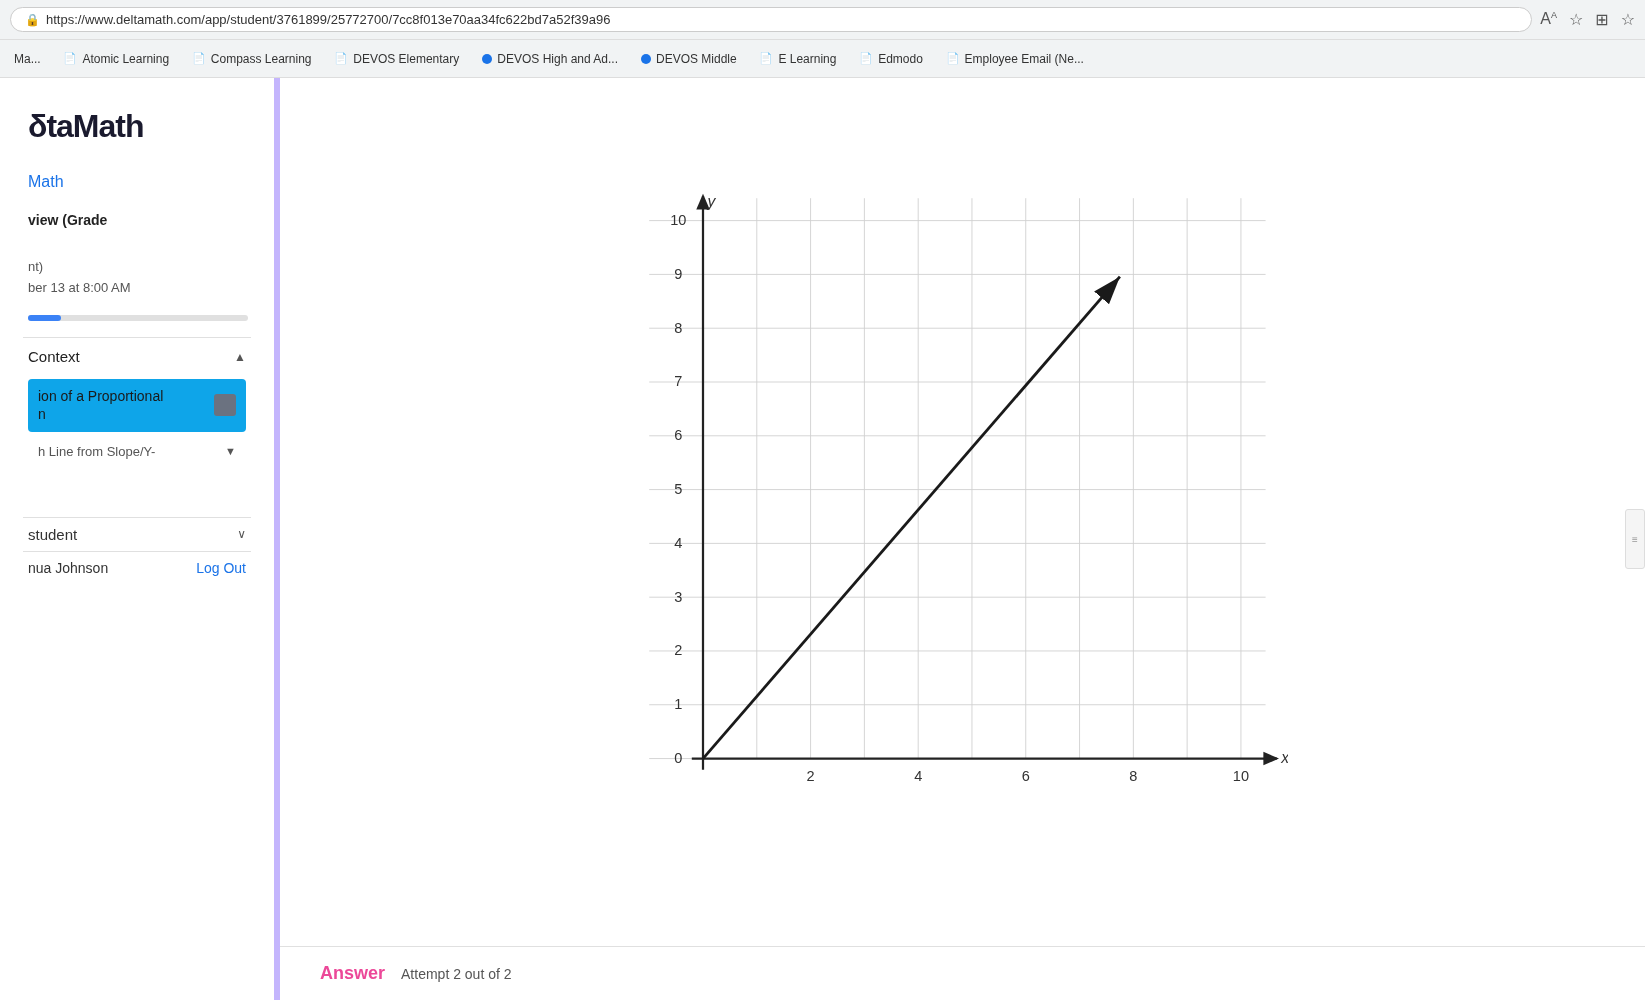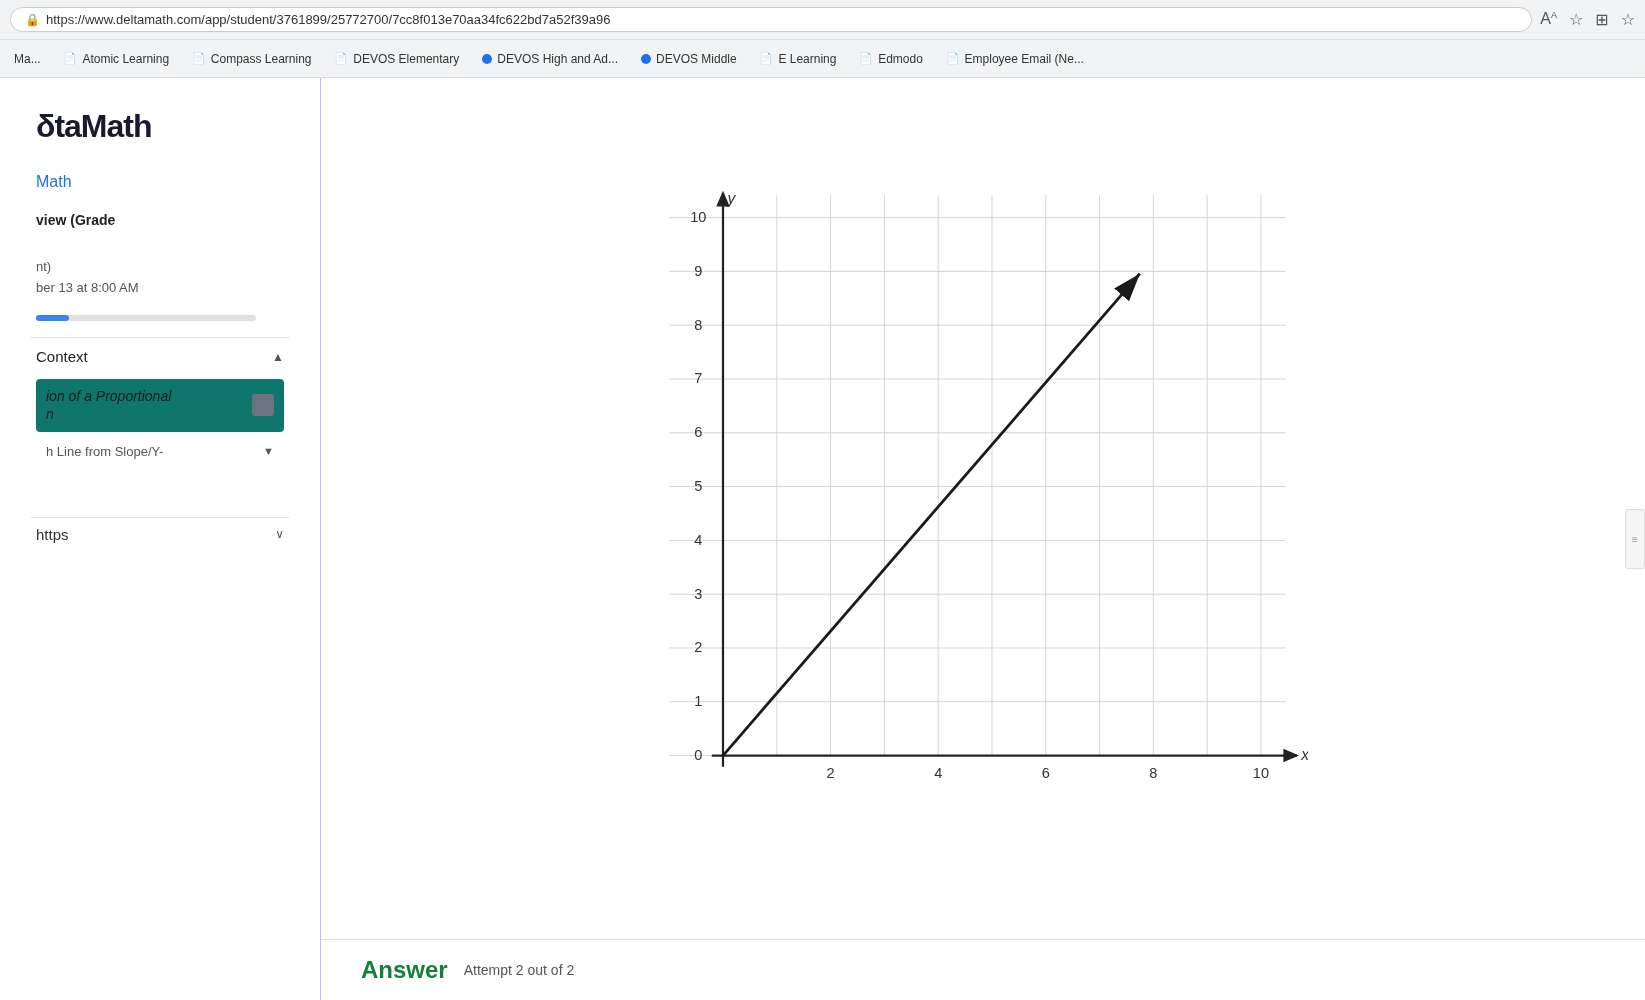--- a/index.html
+++ b/index.html
@@ -64,24 +64,24 @@
     .tab-dot-blue2 { width: 10px; height: 10px; border-radius: 50%; background: #1a73e8; }
 
     
     .main-layout {
       display: flex;
       height: calc(1000px - 78px);
     }
 
     
     .sidebar {
-      width: 321px;
+      width: 280px;
       background: #fff;
-      border-right: 1px solid #c4b5fd;
-      padding: 20px 16px;
+      border-right: 6px solid #c4b5fd;
+      padding: 20px 8px;
       flex-shrink: 0;
       overflow: hidden;
     }
     .sidebar-logo {
       font-size: 32px;
       font-weight: bold;
       color: #1a1a2e;
       padding: 10px 20px 20px;
       letter-spacing: -1px;
     }
@@ -135,29 +135,28 @@
       margin-top: 8px;
       gap: 39px;
     }
     .context-label {
       font-size: 15px;
       color: #222;
       font-weight: 500;
     }
     .context-arrow { color: #555; font-size: 12px; }
     .context-item {
-      background: #0f766e;
+      background: #0ea5e9;
       border-radius: 4px;
       padding: 8px 10px;
       margin: 4px 5px;
       display: flex;
       align-items: center;
       justify-content: space-between;
       cursor: pointer;
-      font-style: italic;
     }
     .context-item-text {
       font-size: 14px;
       color: #1a1a1a;
       line-height: 1.3;
       flex: 1;
     }
     .context-item-icon {
       width: 22px;
       height: 22px;
@@ -231,23 +230,23 @@
     
     .answer-area {
       padding: 16px 40px;
       border-top: 1px solid #e0e0e0;
       background: #fff;
       display: flex;
       align-items: center;
       gap: 16px;
     }
     .answer-label {
-      font-size: 24px;
+      font-size: 18px;
       font-weight: bold;
-      color: #15803d;
+      color: #ec4899;
     }
     .attempt-text {
       font-size: 14px;
       color: #555;
     }
 
     
     .right-indicator {
       position: absolute;
       right: 0;
@@ -349,24 +348,28 @@
         </div>
         <div class="context-item-icon"></div>
       </div>
 
       <div class="context-item2">
         <span class="context-item2-text">h Line from Slope/Y-</span>
         <span class="context-item2-arrow">▼</span>
       </div>
 
       <div class="calculator-row">
-        <span class="calculator-label">https</span>
+        <span class="calculator-label">student</span>
         <span class="calculator-arrow">∨</span>
       </div>
 
+      <div class="user-row">
+        <span class="user-name">nua Johnson</span>
+        <span class="logout-link">Log Out</span>
+      </div>
     </div>
   </div>
 
   <div class="content-area">
 
     <div class="graph-area">
       <div class="graph-container">
         <svg class="graph-svg" viewBox="0 0 580 580" xmlns="http://www.w3.org/2000/svg">
 
           <line x1="58" y1="10" x2="58" y2="510" stroke="#d0d0d0" stroke-width="0.8"></line>

